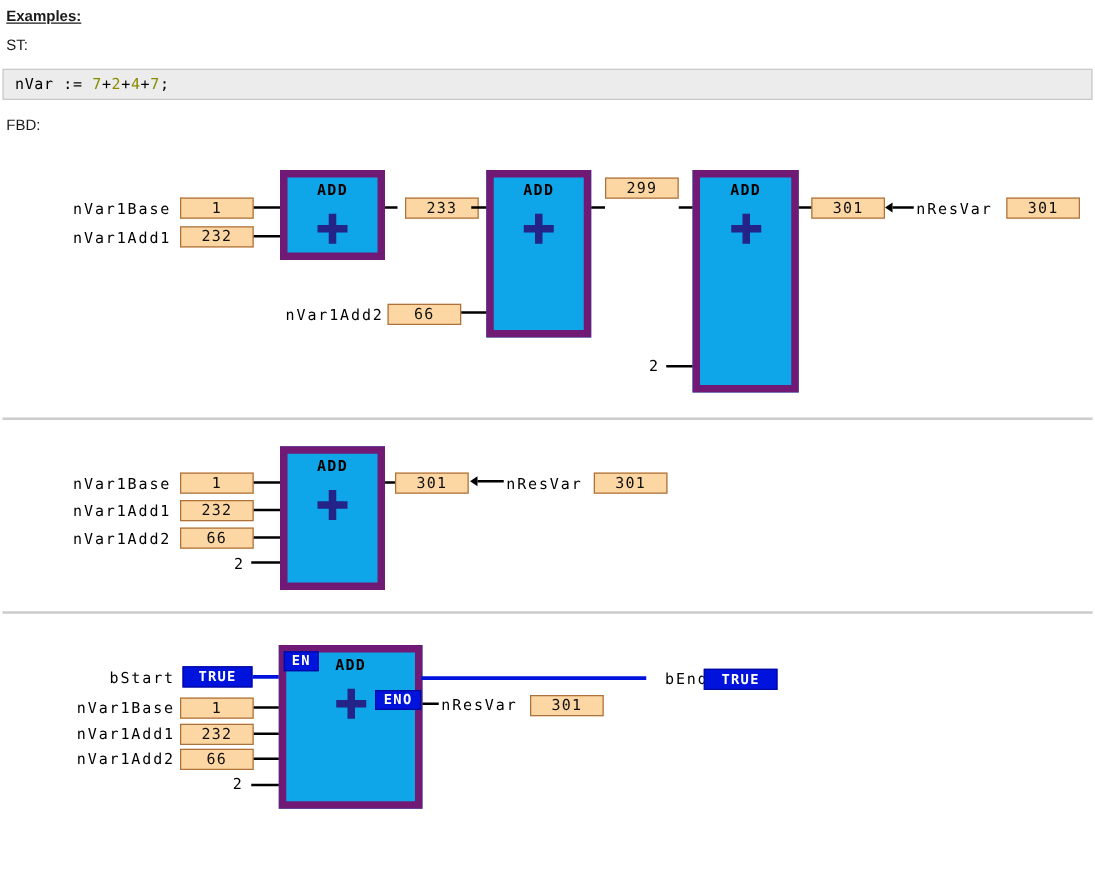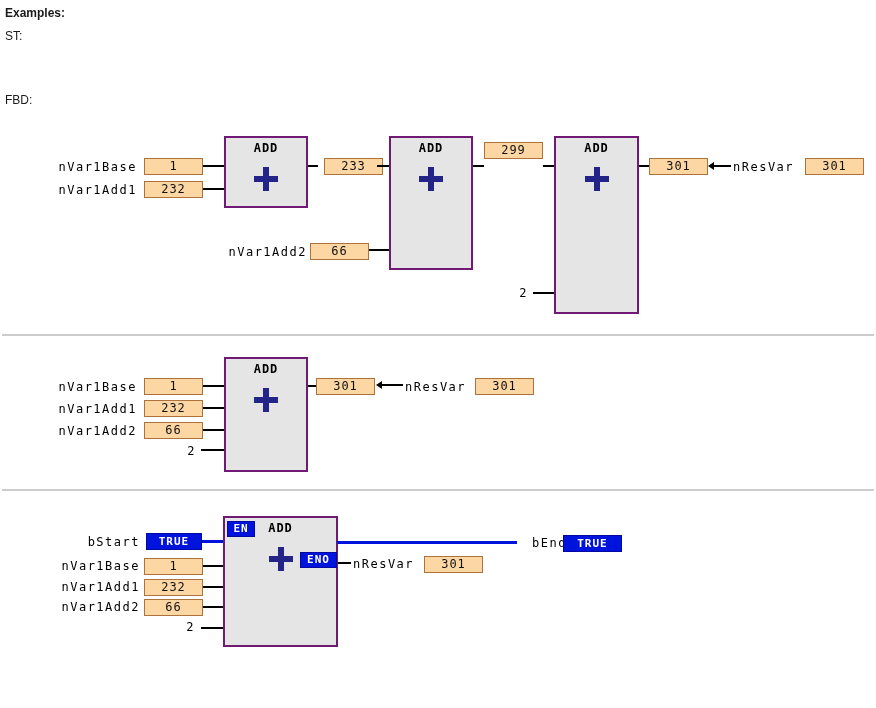--- a/index.html
+++ b/index.html
@@ -1,25 +1,25 @@
 <!DOCTYPE html>
 <html><head>
 <meta charset="utf-8">
 <style>
   html,body{margin:0;padding:0;background:#fff;}
   .page{position:relative;width:876px;height:708px;background:#ffffff;overflow:hidden;
         font-family:"DejaVu Sans Mono",monospace;color:#000;}
   .hdr{position:absolute;font-family:"Liberation Sans",sans-serif;font-size:12px;color:#1a1a1a;white-space:nowrap;}
-  .hdr-b{font-weight:bold;}
+  .hdr-b{font-weight:bold;text-decoration:underline;}
   .codebox{position:absolute;left:2px;right:2px;top:55px;height:25px;background:#ececec;
            border:1px solid #c9c9c9;box-sizing:border-box;font-size:12px;line-height:23px;
            padding-left:9px;letter-spacing:.5px;white-space:nowrap;}
   .tok-n{color:#8b8b00;}
   .sep{position:absolute;left:2px;right:2px;height:2px;background:#cccccc;}
-  .block{position:absolute;background:#e5e5e5;border:2px solid #701a75;box-sizing:border-box;}
+  .block{position:absolute;background:#0ea5e9;border:6px solid #701a75;box-sizing:border-box;}
   .btitle{position:absolute;top:3px;left:0;right:0;text-align:center;font-weight:bold;
           font-size:12px;letter-spacing:1px;color:#000;}
   .plus{position:absolute;left:50%;top:41px;width:24px;height:24px;margin:-12px 0 0 -12px;}
   .plus::before{content:"";position:absolute;top:9px;left:0;width:24px;height:6px;background:#232388;}
   .plus::after{content:"";position:absolute;left:9px;top:0;width:6px;height:24px;background:#232388;}
   .vbox{position:absolute;width:57px;height:15px;background:#fcd6a3;border:1px solid #ad713c;
         text-align:center;font-size:12px;line-height:15px;color:#111;letter-spacing:1px;}
   .bbox{position:absolute;background:#0013dc;border:1px solid #0009a0;color:#fff;font-weight:bold;
         text-align:center;font-size:11px;letter-spacing:1px;}
   .lblR{position:absolute;font-size:12px;letter-spacing:1.5px;white-space:nowrap;line-height:14px;}
@@ -30,20 +30,23 @@
           border-bottom:4px solid transparent;border-right:6px solid #000;}
 </style>
 </head>
 <body>
 
 <div class="page">
 
   <div class="hdr hdr-b" style="left:5px;top:6px">Examples:</div>
   <div class="hdr" style="left:5px;top:29px">ST:</div>
 
+  <div class="codebox">
+    <span>nVar := </span><span class="tok-n">7</span><span>+</span><span class="tok-n">2</span><span>+</span><span class="tok-n">4</span><span>+</span><span class="tok-n">7</span><span>;</span>
+  </div>
 
   <div class="hdr" style="left:5px;top:93px">FBD:</div>
 
   <div>
     <div class="lblR" style="right:739px;top:160px">nVar1Base</div>
     <div class="lblR" style="right:739px;top:183px">nVar1Add1</div>
     <div class="lblR" style="right:569px;top:245px">nVar1Add2</div>
     <div class="lblR" style="right:348px;top:286px">2</div>
 
     <div class="vbox" style="left:144px;top:158px">1</div>

